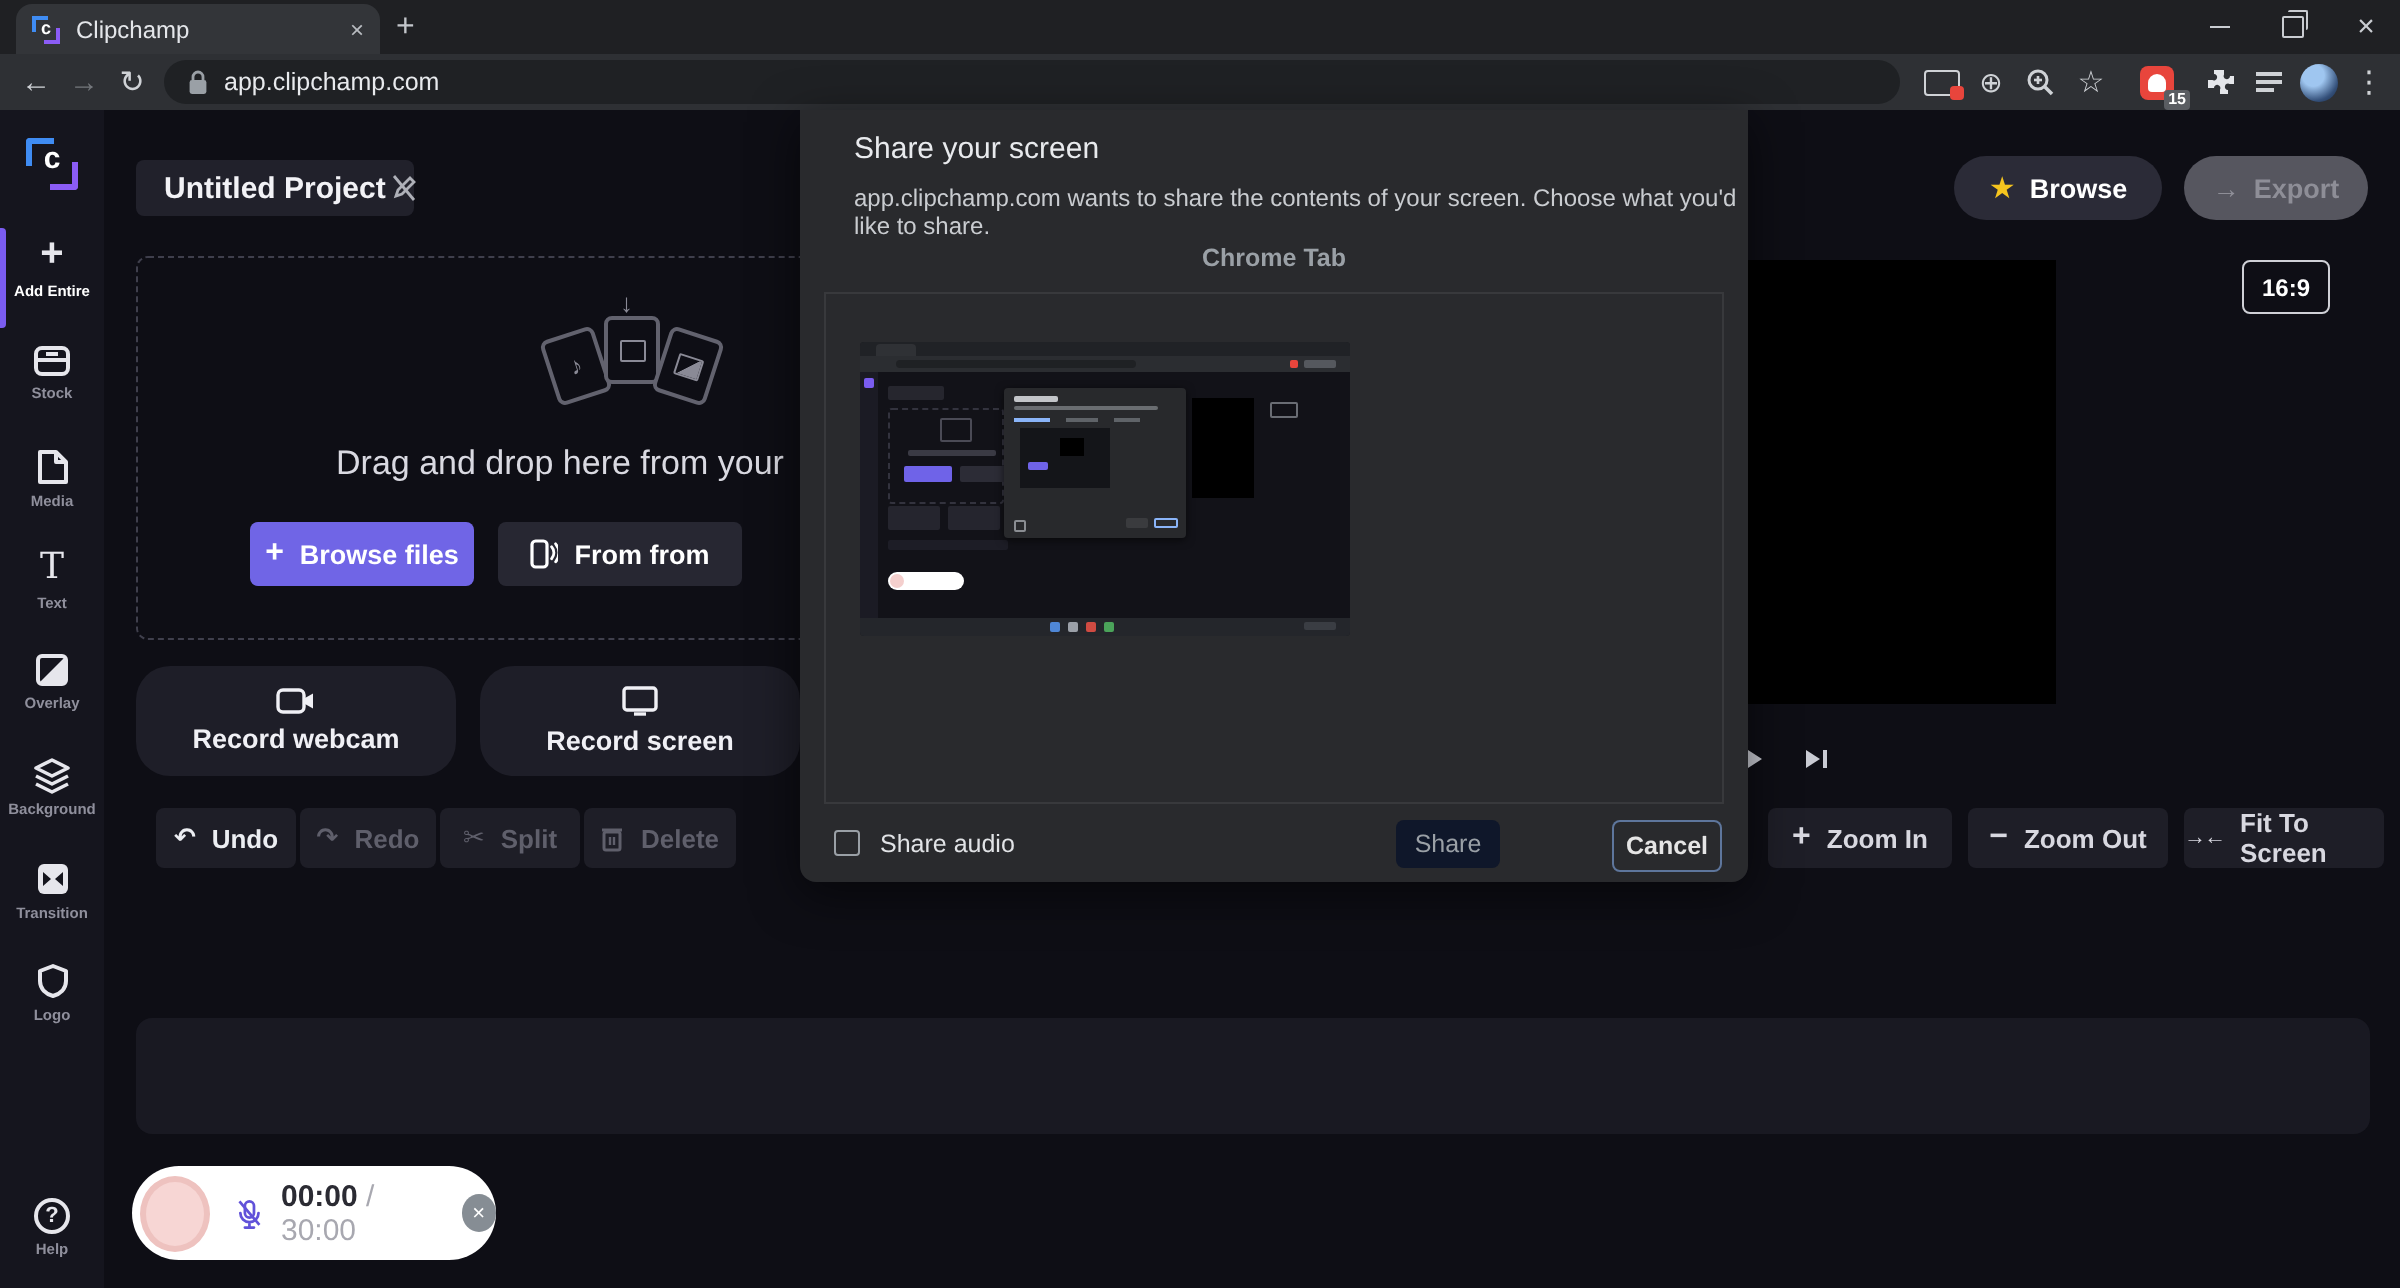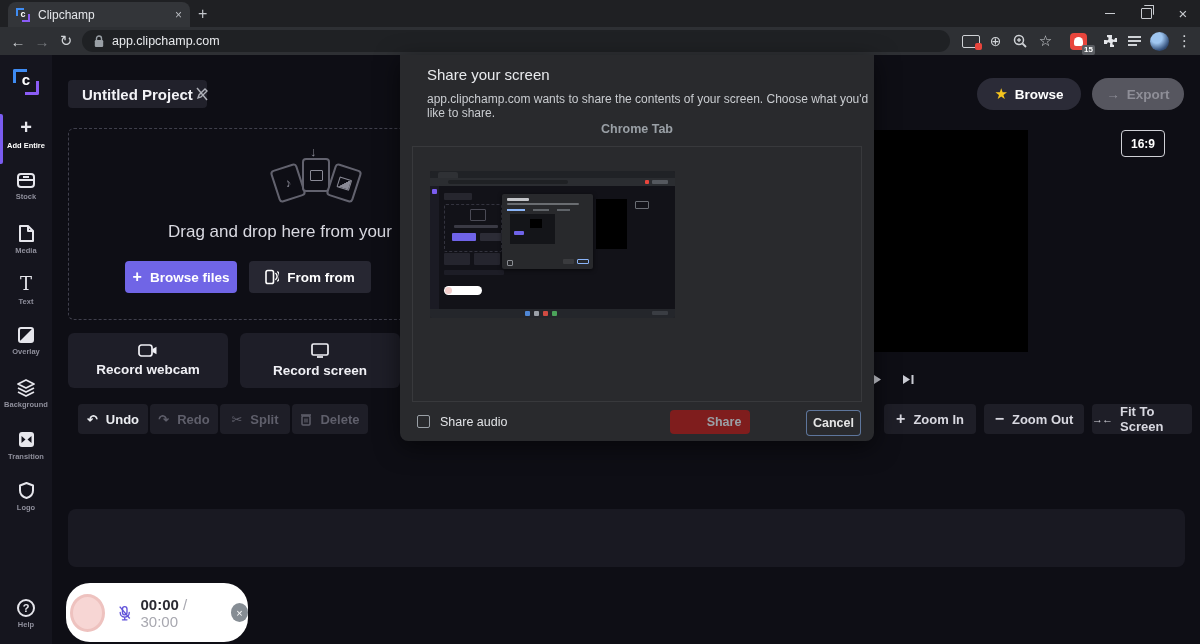--- a/index.html
+++ b/index.html
@@ -55,56 +55,56 @@
   .upgrade{left:977px;top:78px;width:104px;height:32px;border-radius:17px;background:#2b2b37;display:flex;align-items:center;justify-content:center;gap:7px;color:#fff;font-weight:bold;font-size:13.5px;}
   .upgrade .st{color:#f6c51e;font-size:15px;}
   .export{left:1092px;top:78px;width:92px;height:32px;border-radius:17px;background:#56565f;display:flex;align-items:center;justify-content:center;gap:7px;color:#8e8e97;font-weight:bold;font-size:13.5px;}
 
   .dropzone{left:68px;top:128px;width:770px;height:192px;border:1px dashed #3f3f4c;border-radius:6px;box-sizing:border-box;}
   .cardrow{left:272px;top:152px;width:90px;height:62px;}
   .mcard{position:absolute;width:24px;height:30px;border:2px solid #62626e;border-radius:4px;background:#0e0e15;display:flex;align-items:center;justify-content:center;color:#8a8a96;font-size:12px;}
   .droptext{left:168px;top:222px;color:#d9d9e1;font-size:17px;white-space:nowrap;}
   .btn-purple{left:125px;top:261px;width:112px;height:32px;background:#7065e6;border-radius:4px;display:flex;align-items:center;justify-content:center;gap:8px;color:#fff;font-weight:bold;font-size:13.5px;}
   .btn-dark{left:249px;top:261px;width:122px;height:32px;background:#272732;border-radius:4px;display:flex;align-items:center;justify-content:center;gap:8px;color:#fff;font-weight:bold;font-size:13.5px;}
-  .reccard{top:333px;width:160px;height:55px;background:#1e1e28;border-radius:6px;display:flex;flex-direction:column;align-items:center;justify-content:center;gap:5px;color:#f0f0f5;font-weight:bold;font-size:13.5px;}
+  .reccard{top:333px;width:160px;height:55px;background:#1e1e28;border-radius:17px;display:flex;flex-direction:column;align-items:center;justify-content:center;gap:5px;color:#f0f0f5;font-weight:bold;font-size:13.5px;}
 
   .previewblack{left:780px;top:130px;width:248px;height:222px;background:#000;}
   .ratio{left:1121px;top:130px;width:42px;height:25px;border:1px solid #cfd0d6;border-radius:4px;display:flex;align-items:center;justify-content:center;color:#fff;font-size:12px;font-weight:bold;}
   .playrow{left:836px;top:370px;height:18px;display:flex;align-items:center;gap:20px;color:#b9bbc4;}
 
   .tbtn{top:404px;height:30px;background:#1e1e27;border-radius:4px;display:flex;align-items:center;justify-content:center;gap:8px;font-size:13px;font-weight:bold;}
   .tbtn .ig{font-size:13px;}
   .t-on{color:#eceef2;}
   .t-off{color:#5f5f6b;}
   .t-zoom{color:#d8d8e0;}
 
   .track{left:68px;top:509px;width:1117px;height:58px;background:#191922;border-radius:8px;}
 
-  .recpill{left:66px;top:583px;width:182px;height:59px;background:#ffffff;border-radius:24px;display:flex;align-items:center;}
+  .recpill{left:66px;top:583px;width:182px;height:47px;background:#ffffff;border-radius:24px;display:flex;align-items:center;}
   .reccirc{width:38px;height:38px;margin-left:4px;border-radius:50%;background:#f7d6d4;border:3px solid #eec2bf;box-sizing:border-box;}
   .rectime{font-size:15px;color:#2b2b33;font-weight:bold;margin-left:8px;}
   .rectime .grey{color:#a8a8b0;font-weight:normal;}
   .recx{width:19px;height:19px;border-radius:50%;background:#868d94;color:#fff;display:flex;align-items:center;justify-content:center;font-size:11px;margin-left:10px;}
 
   
   .dialog{left:363px;top:55px;width:474px;height:386px;background:#292a2d;border-radius:0 0 8px 8px;
     box-shadow:0 6px 24px rgba(0,0,0,.55);z-index:10;margin-left:37px;}
   .dlg-title{left:27px;top:11px;color:#e8eaed;font-size:15px;position:absolute;}
   .dlg-desc{left:27px;top:37px;color:#c9ccd0;font-size:12px;position:absolute;}
   .dlg-tabs{left:12px;top:57px;width:450px;height:34px;position:absolute;display:flex;}
   .dlg-tab{flex:1;display:flex;align-items:center;justify-content:center;font-size:12.5px;font-weight:600;color:#9aa0a6;position:relative;}
   .dlg-tab.active{color:#8ab4f8;}
   .dlg-tab.active:after{content:"";position:absolute;left:0;right:0;bottom:0;height:2px;background:#8ab4f8;border-radius:1px;}
   .dlg-body{left:12px;top:91px;width:450px;height:256px;position:absolute;border:1px solid #38393c;box-sizing:border-box;}
   .thumb{left:30px;top:116px;width:245px;height:147px;position:absolute;background:#1b1c20;border-radius:2px;overflow:hidden;}
   .tb{position:absolute;}
   .dlg-foot{left:0;top:347px;width:474px;height:39px;position:absolute;display:flex;align-items:center;}
   .chk{width:13px;height:13px;border:1.5px solid #9aa0a6;border-radius:2px;margin-left:17px;box-sizing:border-box;}
   .chk-lab{color:#e1e3e6;font-size:12.5px;margin-left:10px;}
-  .share-btn{position:absolute;right:124px;top:8px;width:52px;height:24px;background:#7f1d1d;border-radius:4px;color:#9aa0a6;font-size:12.5px;font-weight:700;display:flex;align-items:center;justify-content:center;padding-left:28px;}
+  .share-btn{position:absolute;right:124px;top:8px;width:52px;height:24px;background:#0f172a;border-radius:4px;color:#9aa0a6;font-size:12.5px;font-weight:400;display:flex;align-items:center;justify-content:center;}
   .cancel-btn{position:absolute;right:13px;top:8px;width:53px;height:24px;border:1px solid rgba(138,180,248,.55);border-radius:4px;color:#e5e5e5;font-size:12.5px;font-weight:600;display:flex;align-items:center;justify-content:center;background:#292a2d;}
 </style>
 </head>
 <body>
 
 <div id="screen">
 
   <div class="abs frame">
     <div class="abs tab">
       <span style="position:relative;width:14px;height:14px;display:inline-block;">

